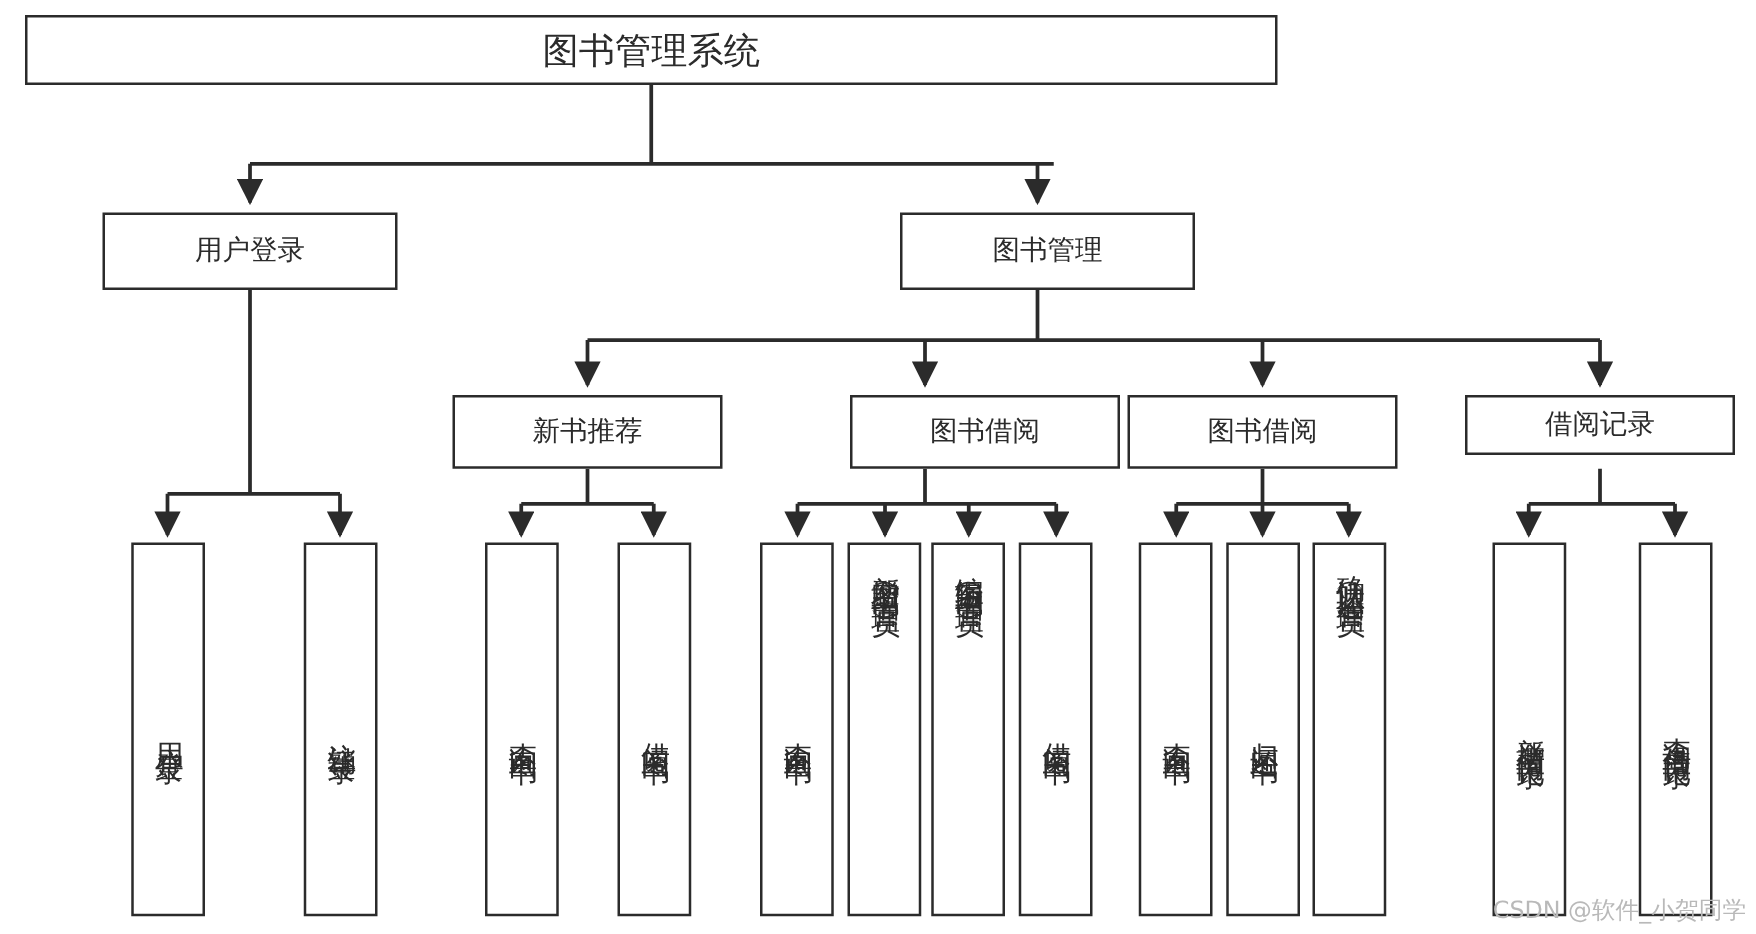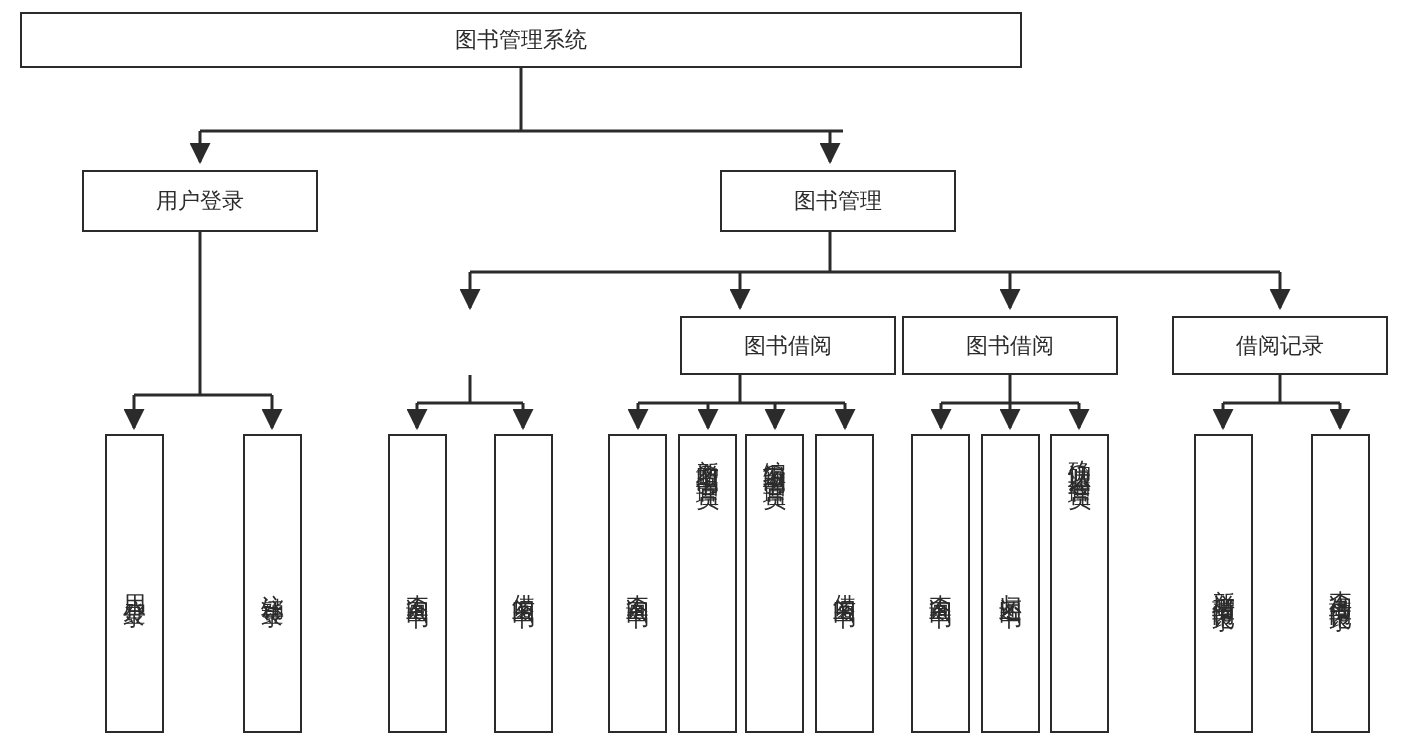--- a/index.html
+++ b/index.html
@@ -35,21 +35,21 @@
   .node .label {
     color: #2b2b2b;
     line-height: 1.18;
     white-space: pre;
     text-align: center;
   }
   .node.horizontal .label {
     font-size: 22px;
   }
   .node.root .label {
-    font-size: 22px;
+    font-size: 29px;
   }
   .node.vertical {
     align-items: flex-start;
     justify-content: center;
     padding-top: 6px;
   }
   .node.vertical.centered {
     align-items: center;
     padding-top: 0;
   }
@@ -129,27 +129,30 @@
     <span class="label">图书管理系统</span>
   </div>
 
   <div class="node horizontal" style="left:82px; top:170px; width:236px; height:62px;">
     <span class="label">用户登录</span>
   </div>
   <div class="node horizontal" style="left:720px; top:170px; width:236px; height:62px;">
     <span class="label">图书管理</span>
   </div>
 
+  <div class="node horizontal" style="left:362px; top:316px; width:216px; height:59px;">
+    <span class="label">新书推荐</span>
+  </div>
   <div class="node horizontal" style="left:632px; top:316px; width:216px; height:59px;margin-left:48px;">
     <span class="label">图书借阅</span>
   </div>
   <div class="node horizontal" style="left:902px; top:316px; width:216px; height:59px;">
     <span class="label">图书借阅</span>
   </div>
-  <div class="node horizontal" style="left:1172px; top:316px; width:216px; height:59px;">
+  <div class="node horizontal" style="left:1172px; top:316px; width:216px; height:48px;">
     <span class="label">借阅记录</span>
   </div>
 
   <div class="node vertical centered" style="left:105px; top:434px; width:59px; height:299px;">
     <span class="label">用户登录</span>
   </div>
   <div class="node vertical centered" style="left:243px; top:434px; width:59px; height:299px;">
     <span class="label">注销登录</span>
   </div>
 
@@ -183,14 +186,15 @@
     <span class="label">确认归还（管理员）</span>
   </div>
 
   <div class="node vertical centered" style="left:1194px; top:434px; width:59px; height:299px;">
     <span class="label">新增借阅记录</span>
   </div>
   <div class="node vertical centered" style="left:1311px; top:434px; width:59px; height:299px;">
     <span class="label">查询借阅记录</span>
   </div>
 
+  <div id="watermark">CSDN @软件_小贺同学</div>
 
 </div>
 
 </body></html>

